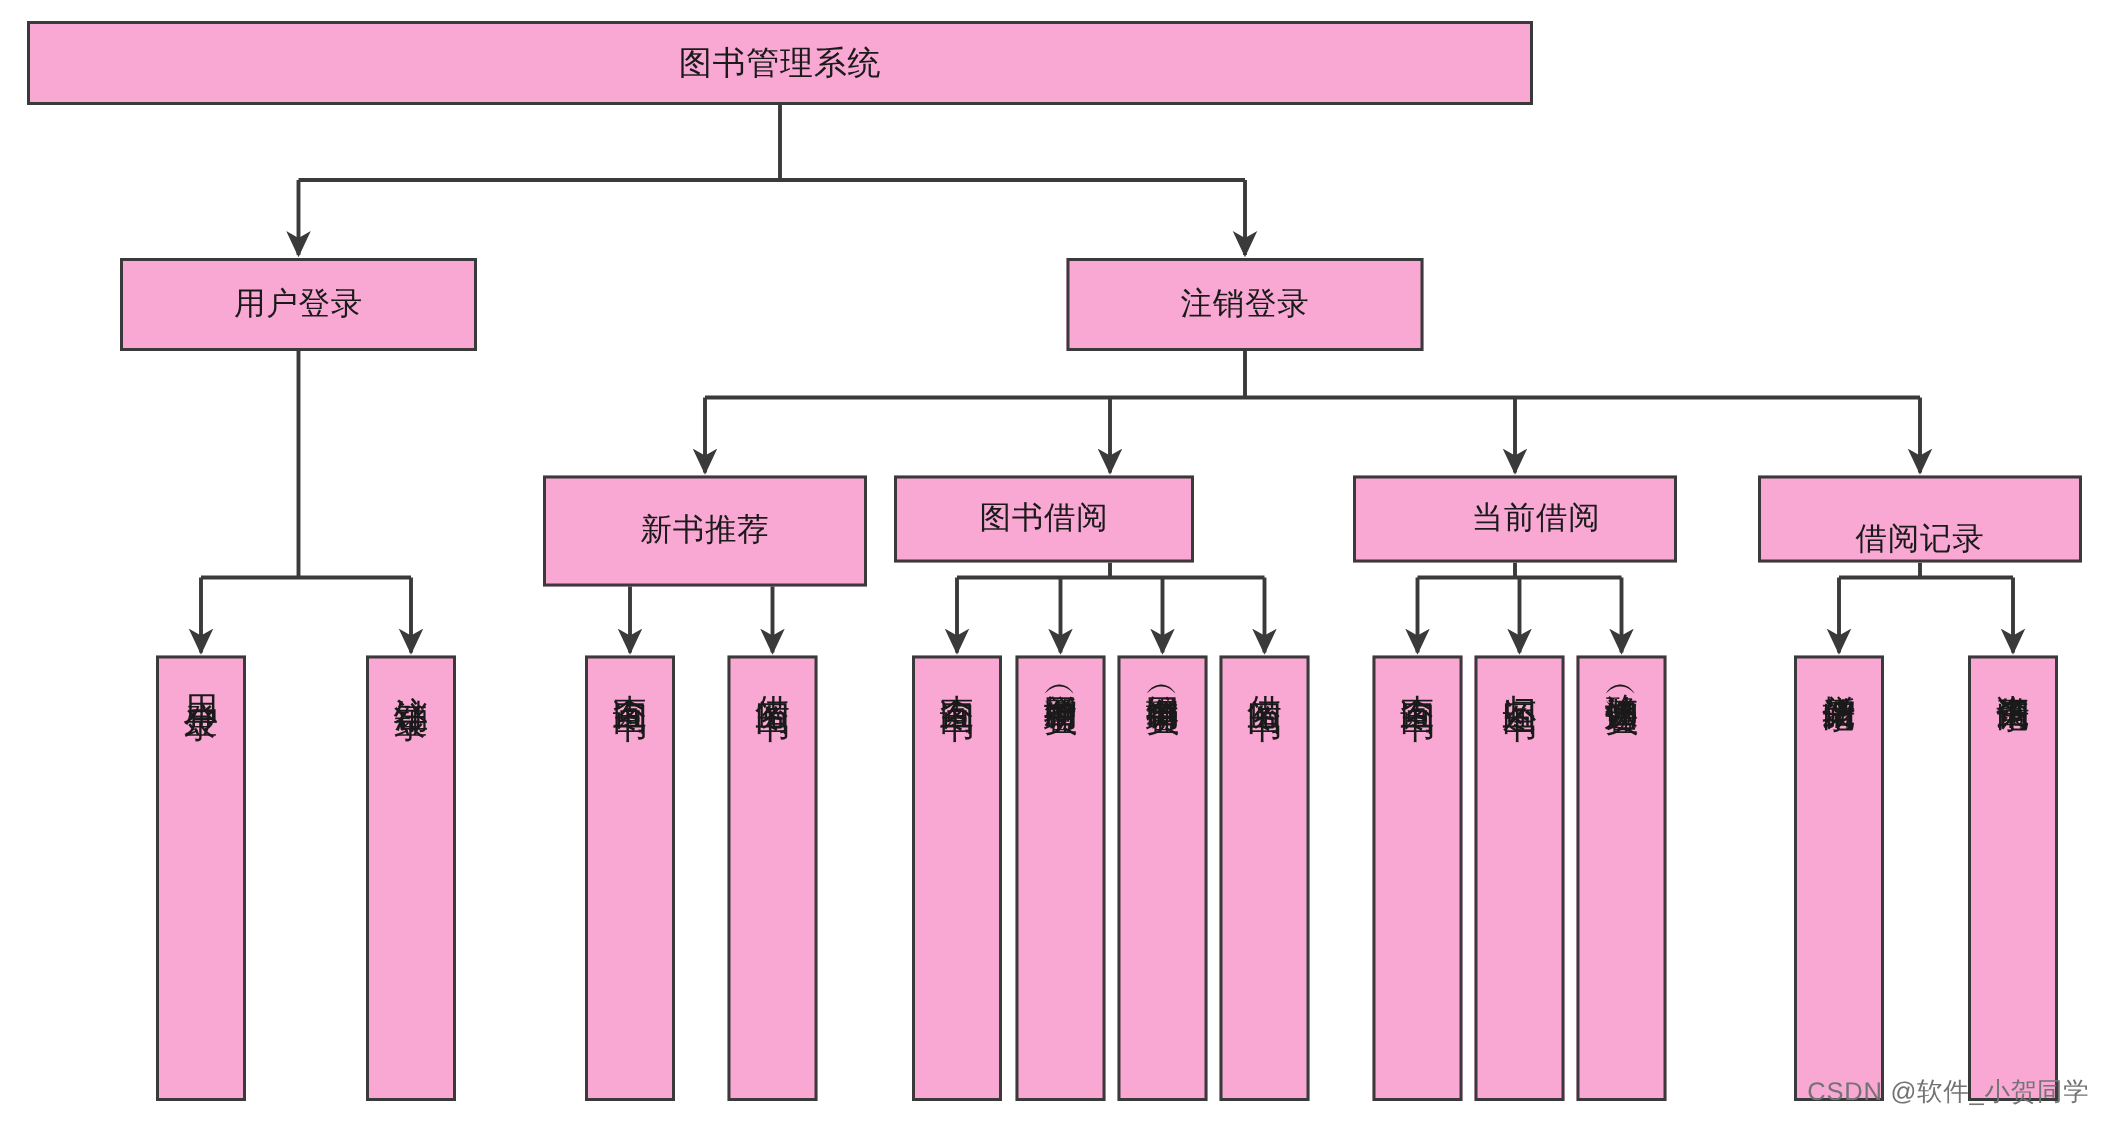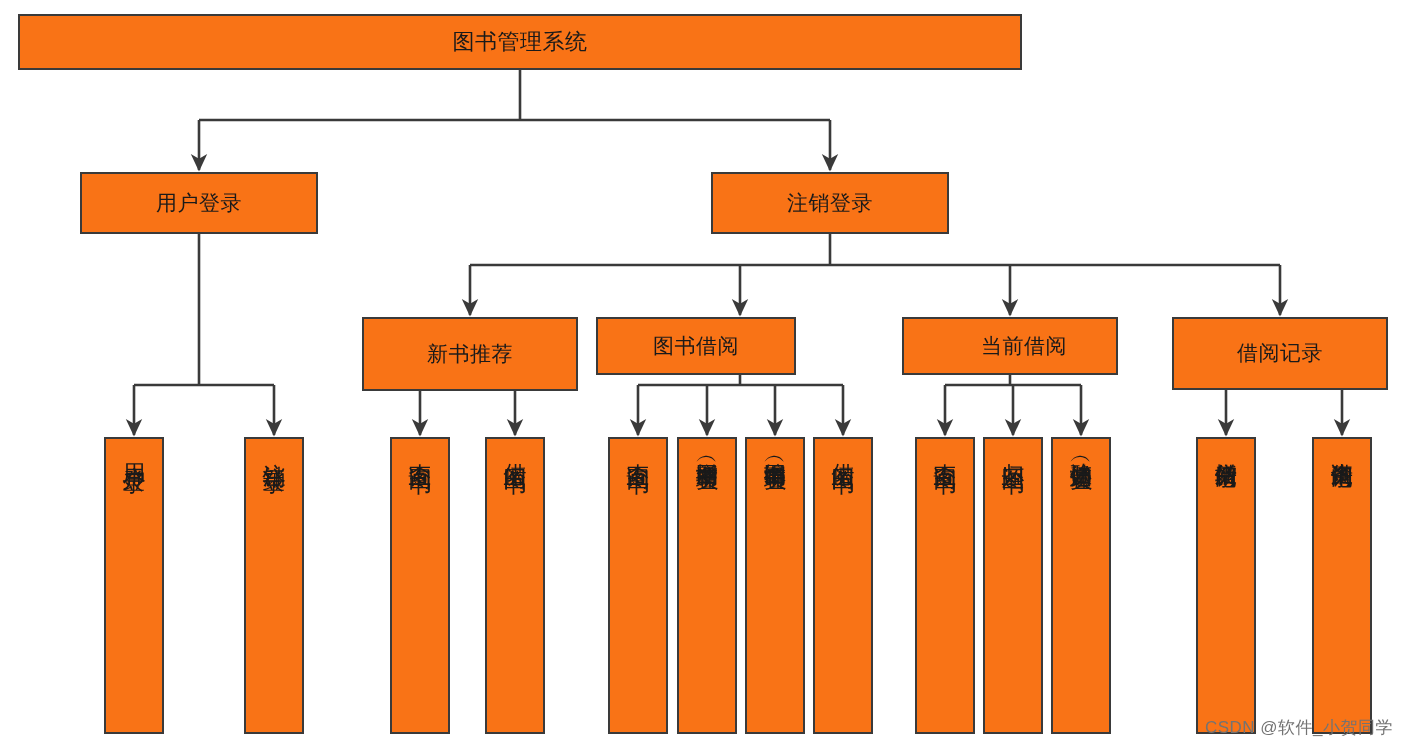--- a/index.html
+++ b/index.html
@@ -22,21 +22,21 @@
     left: 0;
     top: 0;
     width: 1405px;
     height: 747px;
     pointer-events: none;
   }
   .node {
     position: absolute;
     box-sizing: border-box;
     border: 2px solid #3a3a3a;
-    background: #f97316;
+    background: #f9a8d4;
     display: flex;
     align-items: center;
     justify-content: center;
     color: #1a1a1a;
   }
   .node .label {
     display: block;
     text-align: center;
     line-height: 1.18;
   }
@@ -137,21 +137,21 @@
       </div>
       <div class="node h" style="left: 362px; top: 317px; width: 216px; height: 74px;">
         <span class="label">新书推荐</span>
       </div>
       <div class="node h" style="left: 596px; top: 317px; width: 200px; height: 58px;">
         <span class="label">图书借阅</span>
       </div>
       <div class="node h" style="left: 902px; top: 317px; width: 216px; height: 58px; padding-left: 28px;">
         <span class="label">当前借阅</span>
       </div>
-      <div class="node h" style="left: 1172px; top: 317px; width: 216px; height: 73px;">
+      <div class="node h" style="left: 1172px; top: 317px; width: 216px; height: 58px; align-items: flex-end;">
         <span class="label">借阅记录</span>
       </div>
       <div class="node v" style="left: 104px; top: 437px; width: 60px; height: 297px;">
         <span class="label">用户登录</span>
       </div>
       <div class="node v" style="left: 244px; top: 437px; width: 60px; height: 297px;">
         <span class="label">注销登录</span>
       </div>
       <div class="node v" style="left: 390px; top: 437px; width: 60px; height: 297px;">
         <span class="label">查询图书</span>

